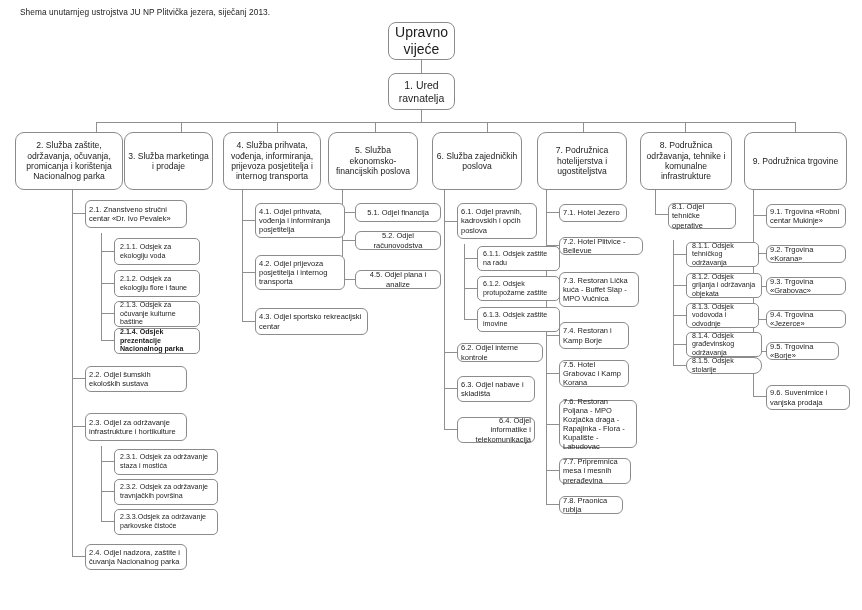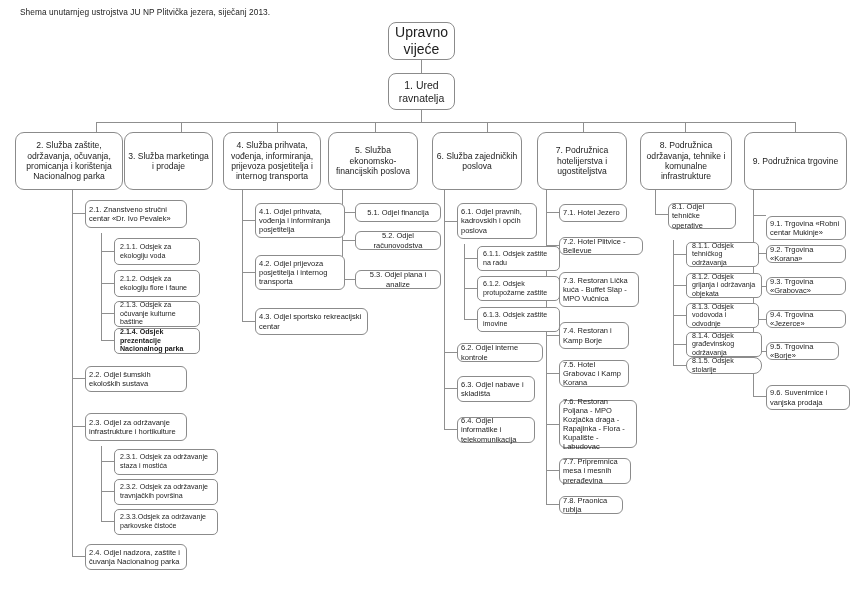--- a/index.html
+++ b/index.html
@@ -218,42 +218,42 @@
     <span class="t">4.3. Odjel sportsko rekreacijski centar</span>
   </div>
 
   <div class="node lvl3 ctr" style="left:355px;top:203px;width:86px;height:19px;">
     <span class="t">5.1. Odjel financija</span>
   </div>
   <div class="node lvl3 ctr" style="left:355px;top:231px;width:86px;height:19px;">
     <span class="t">5.2. Odjel računovodstva</span>
   </div>
   <div class="node lvl3 ctr" style="left:355px;top:270px;width:86px;height:19px;">
-    <span class="t">5.3. Odjel plana i analize</span>
+    <span class="t">4.5. Odjel plana i analize</span>
   </div>
 
   <div class="node lvl3" style="left:457px;top:203px;width:80px;height:36px;">
     <span class="t">6.1. Odjel pravnih, kadrovskih i općih poslova</span>
   </div>
   <div class="node lvl4" style="left:477px;top:246px;width:83px;height:25px;">
     <span class="t">6.1.1. Odsjek zaštite na radu</span>
   </div>
   <div class="node lvl4" style="left:477px;top:276px;width:83px;height:25px;">
     <span class="t">6.1.2. Odsjek protupožarne zaštite</span>
   </div>
   <div class="node lvl4" style="left:477px;top:307px;width:83px;height:25px;">
     <span class="t">6.1.3. Odsjek zaštite imovine</span>
   </div>
   <div class="node lvl3" style="left:457px;top:343px;width:86px;height:19px;">
     <span class="t">6.2. Odjel interne kontrole</span>
   </div>
   <div class="node lvl3" style="left:457px;top:376px;width:78px;height:26px;">
     <span class="t">6.3. Odjel nabave i skladišta</span>
   </div>
-  <div class="node lvl3" style="left:457px;top:417px;width:78px;height:26px;">
+  <div class="node lvl3" style="left:457px;top:417px;width:78px;height:26px;text-align:right;">
     <span class="t">6.4. Odjel informatike i telekomunikacija</span>
   </div>
 
   <div class="node lvl3" style="left:559px;top:204px;width:68px;height:18px;">
     <span class="t">7.1. Hotel Jezero</span>
   </div>
   <div class="node lvl3" style="left:559px;top:237px;width:84px;height:18px;">
     <span class="t">7.2. Hotel Plitvice - Bellevue</span>
   </div>
   <div class="node lvl3" style="left:559px;top:272px;width:80px;height:35px;">
@@ -287,21 +287,21 @@
   <div class="node lvl4" style="left:686px;top:303px;width:73px;height:25px;">
     <span class="t">8.1.3. Odsjek vodovoda i odvodnje</span>
   </div>
   <div class="node lvl4" style="left:686px;top:332px;width:76px;height:25px;">
     <span class="t">8.1.4. Odsjek građevinskog održavanja</span>
   </div>
   <div class="node lvl4" style="left:686px;top:357px;width:76px;height:17px;border-radius:8px;">
     <span class="t">8.1.5. Odsjek stolarije</span>
   </div>
 
-  <div class="node lvl3" style="left:766px;top:216px;width:80px;height:24px;">
+  <div class="node lvl3" style="left:766px;top:204px;width:80px;height:24px;">
     <span class="t">9.1. Trgovina «Robni centar Mukinje»</span>
   </div>
   <div class="node lvl3" style="left:766px;top:245px;width:80px;height:18px;">
     <span class="t">9.2. Trgovina «Korana»</span>
   </div>
   <div class="node lvl3" style="left:766px;top:277px;width:80px;height:18px;">
     <span class="t">9.3. Trgovina «Grabovac»</span>
   </div>
   <div class="node lvl3" style="left:766px;top:310px;width:80px;height:18px;">
     <span class="t">9.4. Trgovina «Jezerce»</span>

